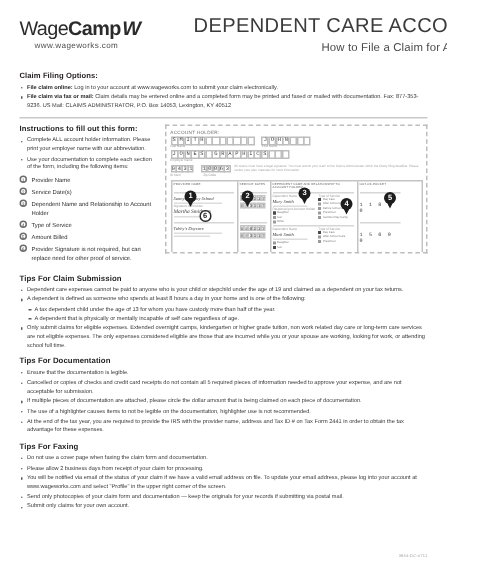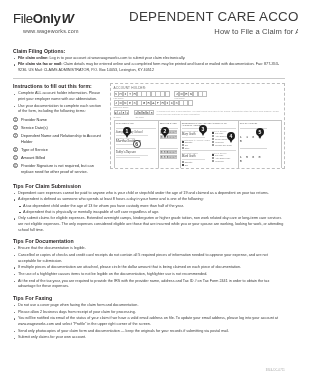--- a/index.html
+++ b/index.html
@@ -179,21 +179,21 @@
     font-size: 2.6px; color: #9e9e9e; letter-spacing: 0.2px;
   }
 </style>
 </head>
 <body>
 
 <div class="page">
 
   <div class="header">
     <div class="logo-block">
-      <div class="logo-wordmark"><span class="lw-light">File</span><span class="lw-bold">Only</span><span class="logo-mark">W</span></div>
+      <div class="logo-wordmark"><span class="lw-light">Wage</span><span class="lw-bold">Camp</span><span class="logo-mark">W</span></div>
       <div class="logo-url">www.wageworks.com</div>
     </div>
     <div class="title-block">
       <div class="doc-title">DEPENDENT CARE ACCOUNT</div>
       <div class="doc-subtitle">How to File a Claim for Approval</div>
     </div>
   </div>
 
   <div class="filing">
     <div class="sec-head">Claim Filing Options:</div>

